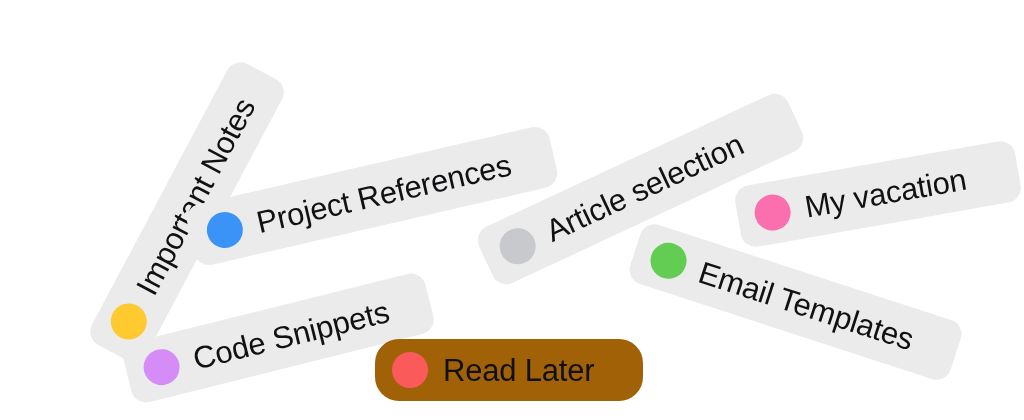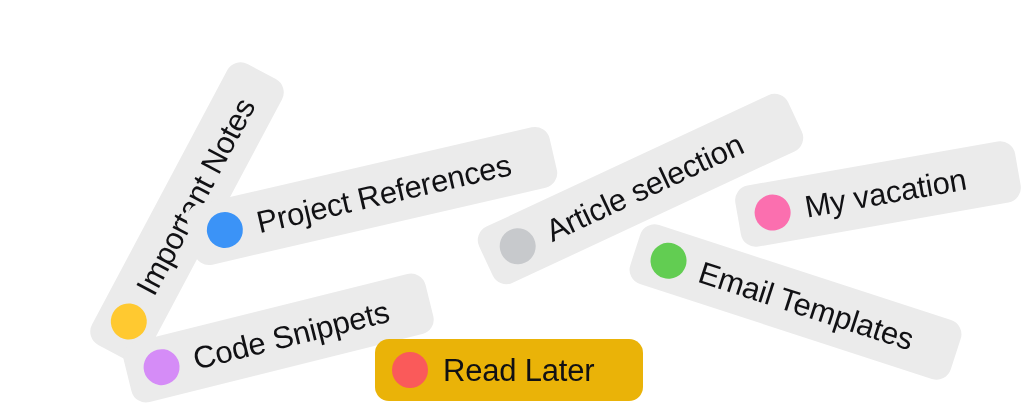--- a/index.html
+++ b/index.html
@@ -64,17 +64,17 @@
       <span class="tag-label" style="color: rgb(17, 17, 20);">My vacation</span>
     </div>
     <div class="tag-chip" style="left: 123px; top: 307px; width: 311px; height: 62px; background: rgb(235, 235, 235); border-radius: 15px; transform: rotate(-14deg);">
       <span class="tag-dot" title="purple" style="background: rgb(213, 140, 247);"></span>
       <span class="tag-label" style="color: rgb(17, 17, 20);">Code Snippets</span>
     </div>
     <div class="tag-chip" style="left: 627px; top: 271px; width: 337px; height: 62px; background: rgb(235, 235, 235); border-radius: 15px; transform: rotate(18deg);">
       <span class="tag-dot" title="green" style="background: rgb(98, 205, 82);"></span>
       <span class="tag-label" style="color: rgb(17, 17, 20);">Email Templates</span>
     </div>
-    <div class="tag-chip" style="left: 375px; top: 339px; width: 268px; height: 62px; background: #eab308; border-radius: 14px; transform: rotate(0deg); align-items: center;">
+    <div class="tag-chip" style="left: 375px; top: 339px; width: 268px; height: 62px; background: #a16207; border-radius: 24px; transform: rotate(0deg); align-items: center;">
       <span class="tag-dot" title="red" style="background: rgb(250, 90, 90);"></span>
       <span class="tag-label" style="color: rgb(17, 17, 20);">Read Later</span>
     </div>
   </div>
 
 </body></html>

